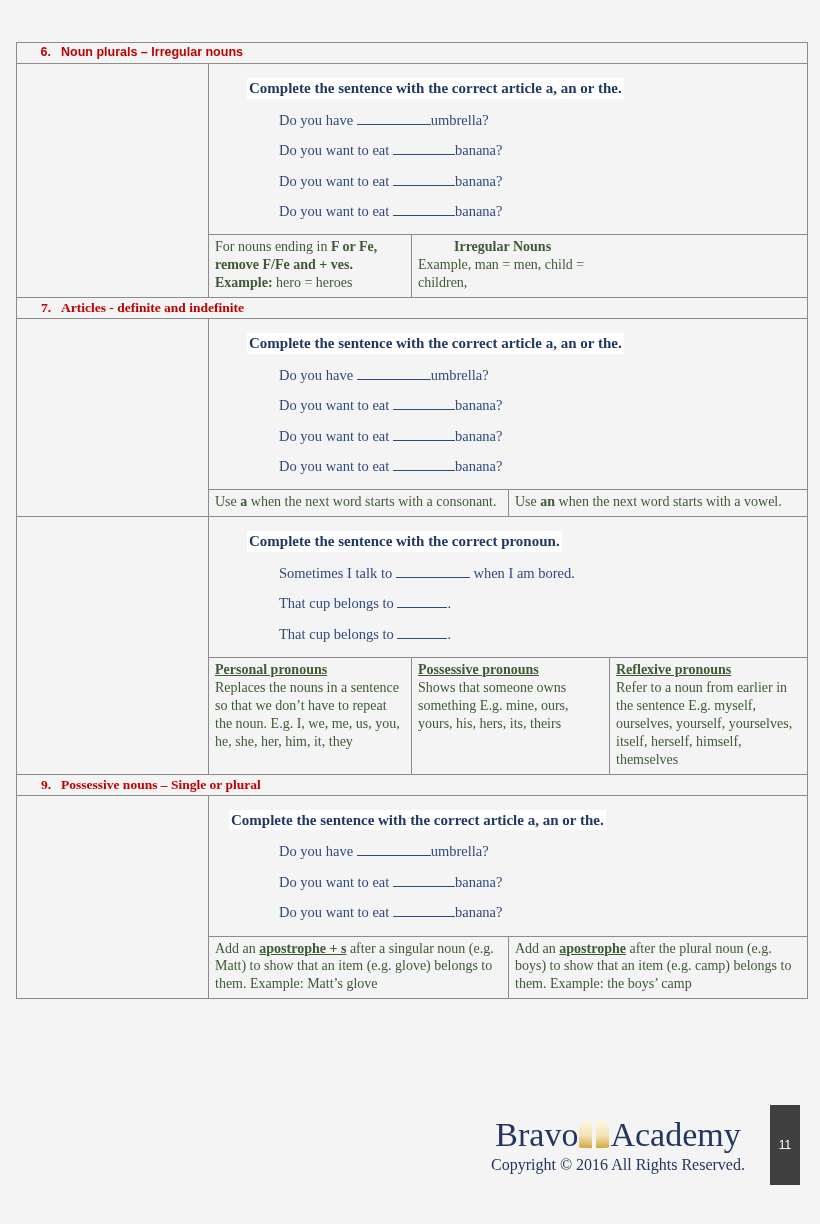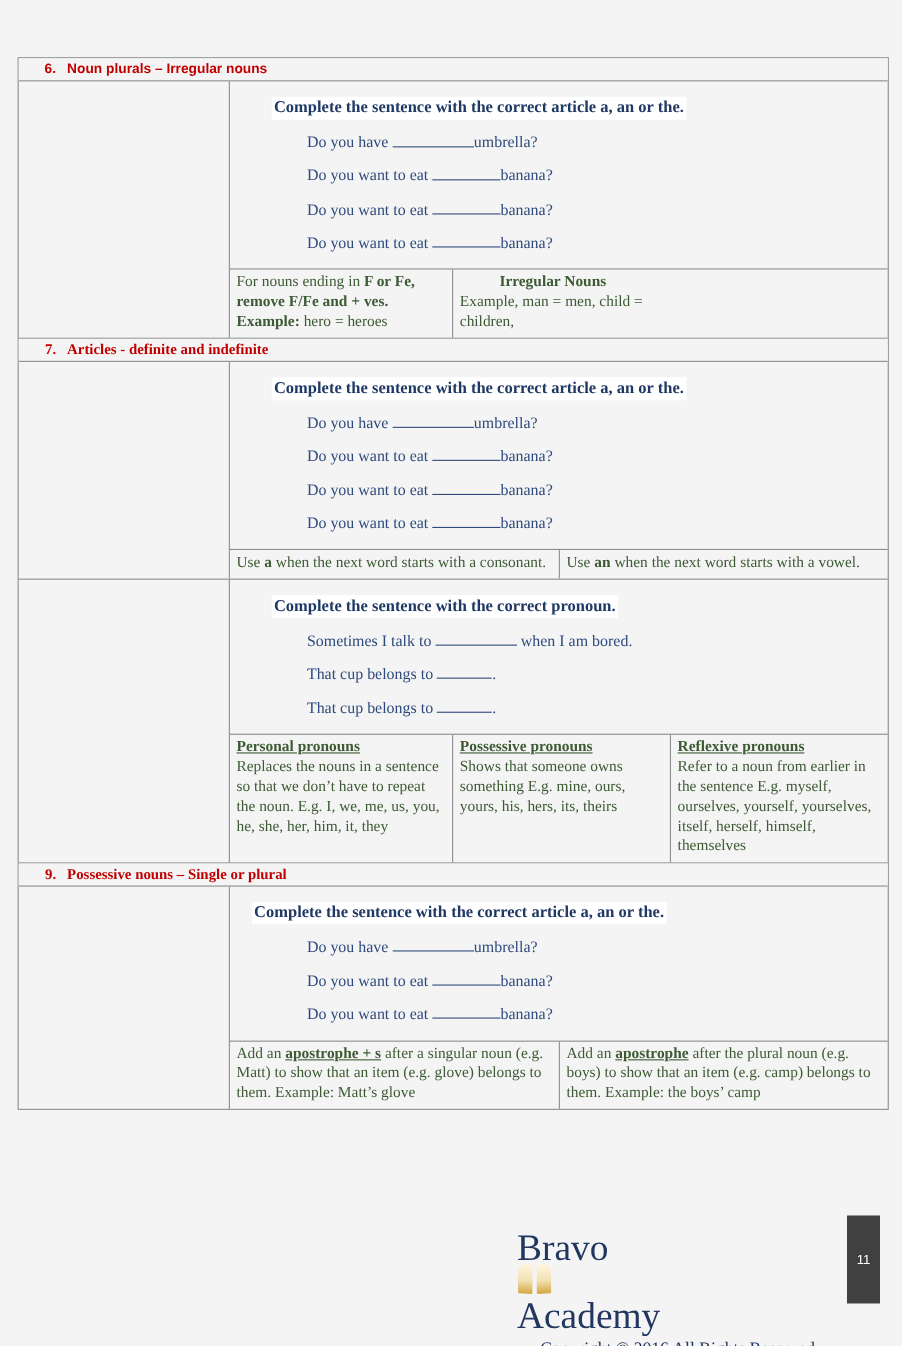--- a/index.html
+++ b/index.html
@@ -19,21 +19,21 @@
   .page {
     position: relative;
     width: 820px;
     height: 1224px;
   }
 
   
   .worksheet {
     position: absolute;
     left: 16px;
-    top: 52px;
+    top: 42px;
     width: 792px;
     border: 1px solid #8c8c8c;
     box-sizing: border-box;
     background: #f4f4f4;
   }
 
   
   .sec-head {
     border-bottom: 1px solid #8c8c8c;
     background: #f4f4f4;
@@ -158,24 +158,23 @@
   }
   .logo-wrap {
     position: absolute;
     left: 470px;
     top: 14px;
     width: 296px;
     text-align: center;
   }
   .logo-line {
     display: flex;
-    align-items: flex-start;
+    align-items: flex-end;
     justify-content: center;
     line-height: 1;
-    flex-direction: column;
   }
   .logo-word {
     font-family: "Liberation Serif", serif;
     font-size: 34px;
     color: #22375f;
     letter-spacing: 0px;
   }
   .book-icon {
     position: relative;
     width: 30px;

